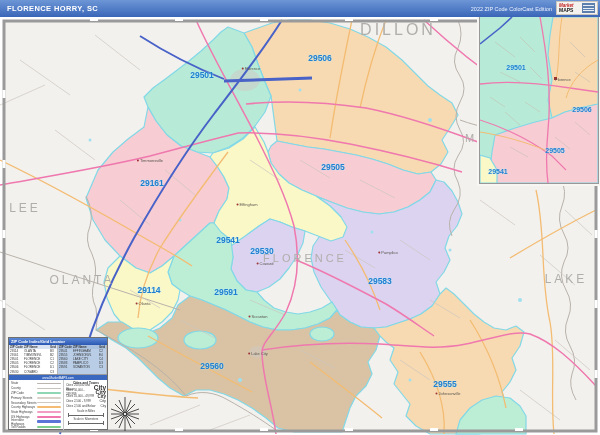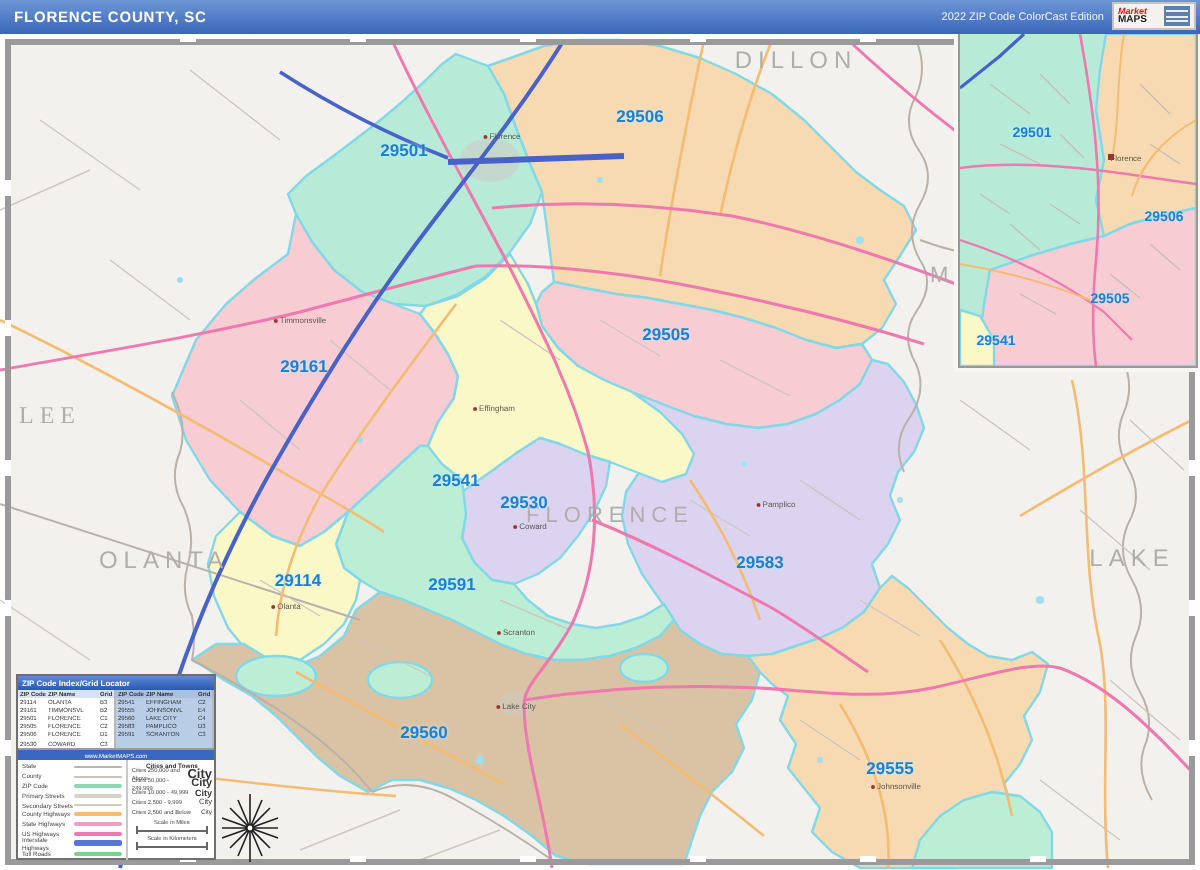--- a/index.html
+++ b/index.html
@@ -164,22 +164,22 @@
   </g>
 
   <g stroke="#222" stroke-width="0.8">
     <path d="M125,397 L125,431 M111,414 L139,414 M115,404 L135,424 M115,424 L135,404 M119,400 L131,428 M119,428 L131,400 M111,409 L139,419 M111,419 L139,409"></path>
     <circle cx="125" cy="414" r="1.6" fill="#fff"></circle>
   </g>
 </svg>
 </div>
 
 <div class="labels" id="county-layer">
-    <div class="county-label" style="left: 398px; top: 30px; font-size: 12px;">DILLON</div>
-    <div class="county-label" style="left: 25px; top: 208px; font-size: 12px; font-family: Liberation Serif, serif;">LEE</div>
+    <div class="county-label" style="left: 398px; top: 30px; font-size: 16px;">DILLON</div>
+    <div class="county-label" style="left: 25px; top: 208px; font-size: 12px;">LEE</div>
     <div class="county-label" style="left: 82px; top: 280px; font-size: 12px;">OLANTA</div>
     <div class="county-label" style="left: 305px; top: 258px; font-size: 11px;">FLORENCE</div>
     <div class="county-label" style="left: 566px; top: 279px; font-size: 12px;">LAKE</div>
     <div class="county-label" style="left: 496px; top: 138px; font-size: 11px;">MARION</div>
   </div>
 <div class="labels" id="map-labels">
     <div class="zip-label" style="left: 202px; top: 75px;">29501</div>
     <div class="zip-label" style="left: 320px; top: 58px;">29506</div>
     <div class="zip-label" style="left: 333px; top: 167px;">29505</div>
     <div class="zip-label" style="left: 152px; top: 183px;">29161</div>
@@ -410,21 +410,21 @@
           <div class="scale-block">
             <div class="scale-label">Scale in Kilometers</div>
             <div class="scale-bar"></div>
           </div>
         </div>
     </div>
   </div>
 </div>
 
 <div class="header">
-  <div class="title">FLORENCE COUNTY, SC</div>
+  <div class="title">FLORENCE HORRY, SC</div>
   <div class="edition">2022 ZIP Code ColorCast Edition</div>
   <div class="logo">
     <span class="brand">
       <span class="b1">Market</span>
       <span class="b2">MAPS</span>
     </span>
     <span class="blk">
         <i></i>
         <i></i>
         <i></i>

